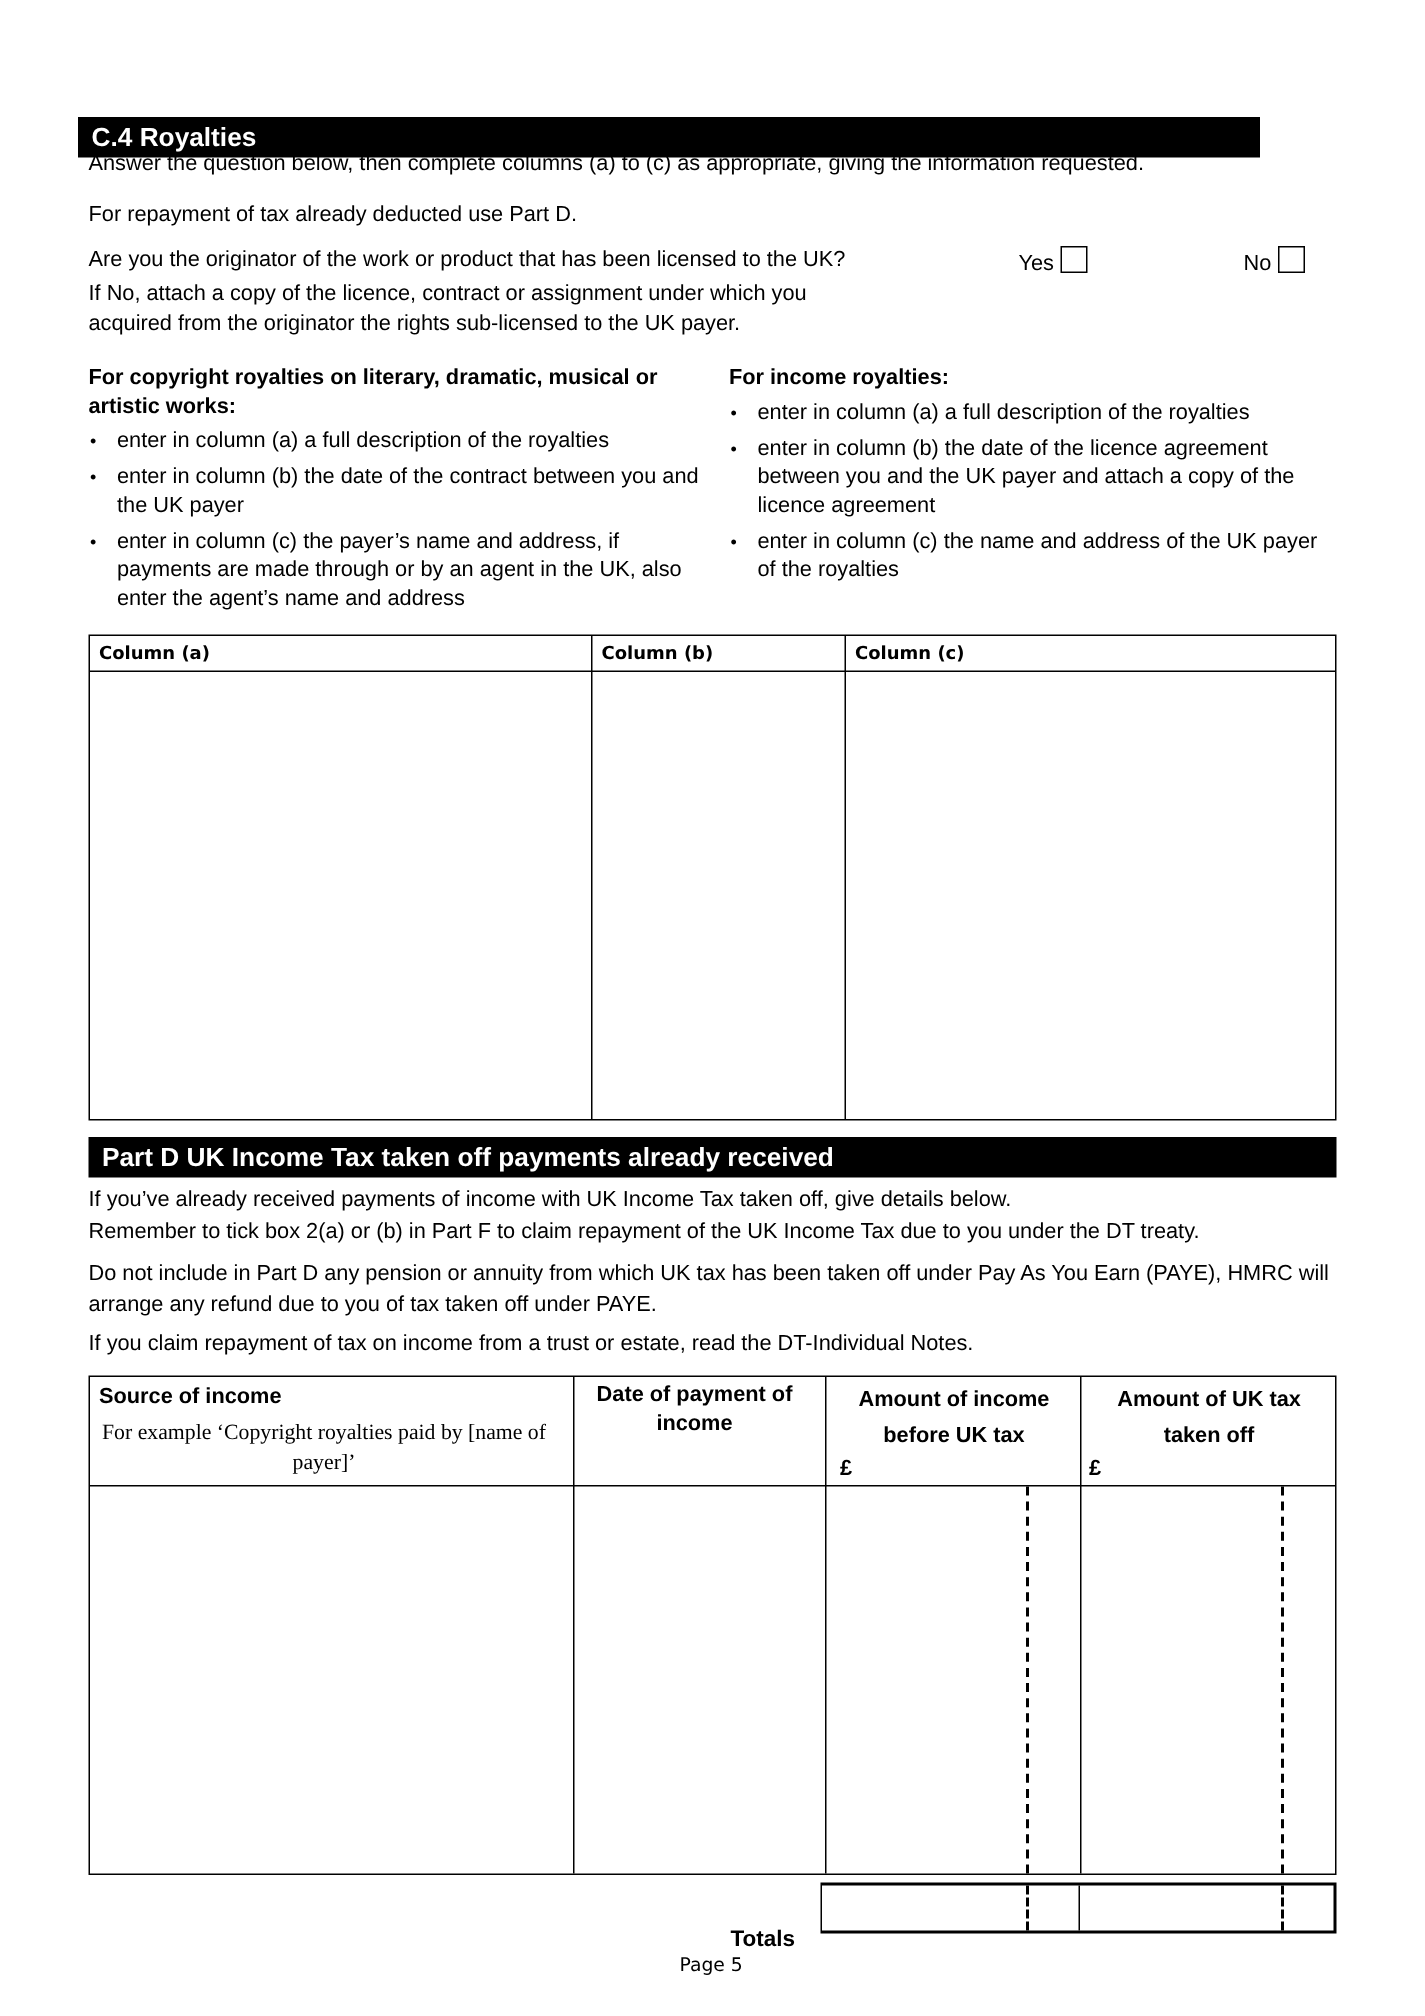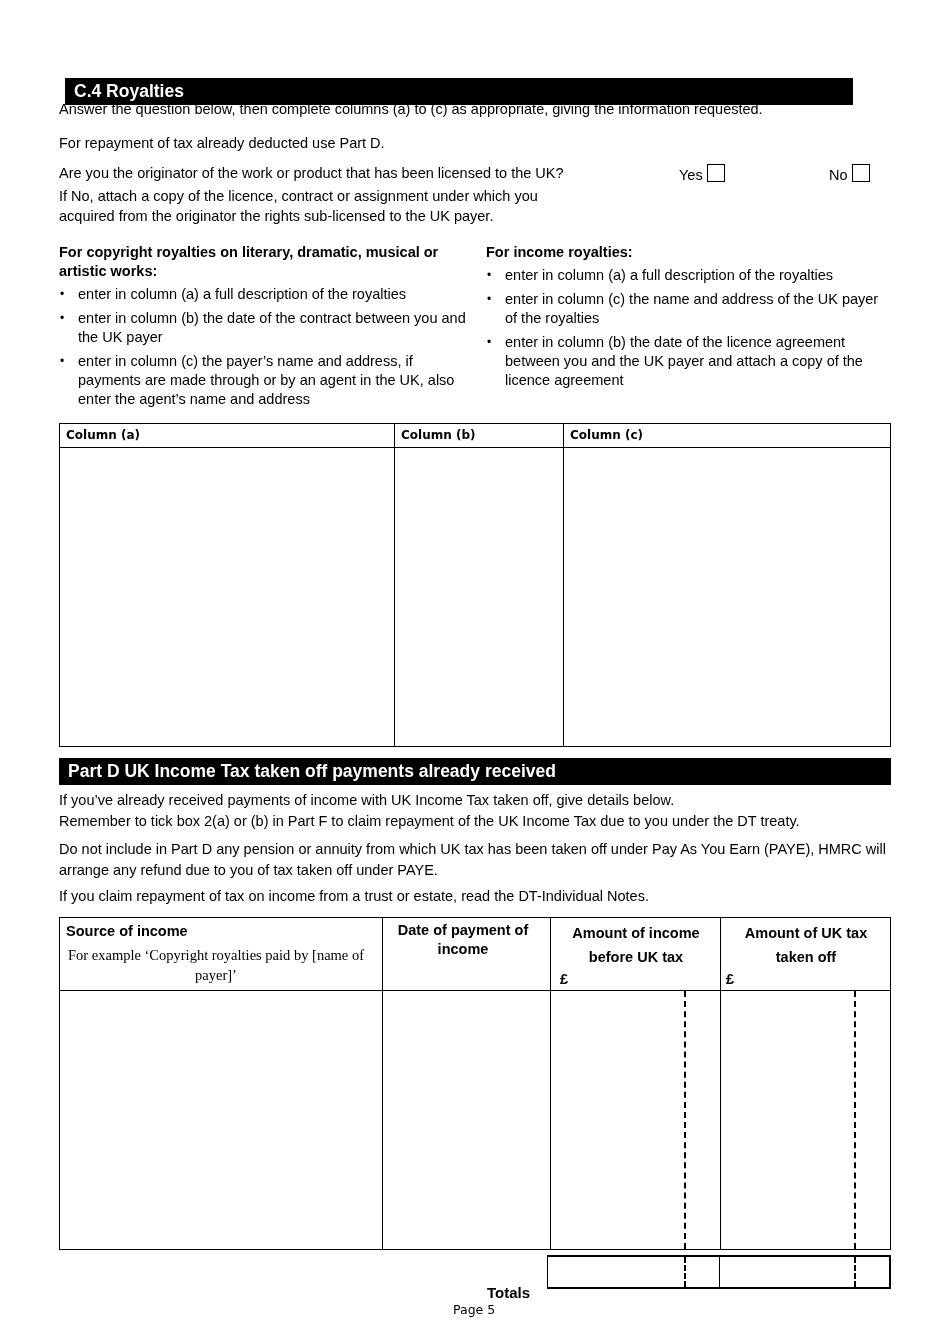--- a/index.html
+++ b/index.html
@@ -14,21 +14,21 @@
   ul.bl li::before { content: "•"; position: absolute; left: 1px; top: 0; font-size: 12px; }
   .box { border: 1px solid #000; }
   .vl { position: absolute; top: 0; bottom: 0; border-left: 1px solid #000; }
   .dl { position: absolute; border-left: 2px dashed #000; }
   .colhdr { font-family: "DejaVu Sans", sans-serif; font-weight: bold; font-size: 12px; position: absolute; top: 4px; }
   .th { font-size: 14.5px; line-height: 20px; position: absolute; }
 </style>
 </head>
 <body>
 
-<div class="abs bar" style="left:65px;top:78px;width:788px;height:27px;">C.4  Royalties</div>
+<div class="abs bar" style="left:52px;top:78px;width:788px;height:27px;">C.4  Royalties</div>
 
 <div class="abs txt" style="left:59px;top:100px;">Answer the question below, then complete columns (a) to (c) as appropriate, giving the information requested.</div>
 <div class="abs txt" style="left:59px;top:134px;">For repayment of tax already deducted use Part D.</div>
 
 <div class="abs txt" style="left:59px;top:164px;">Are you the originator of the work or product that has been licensed to the UK?</div>
 <div class="abs txt" style="left:59px;top:187px;">If No, attach a copy of the licence, contract or assignment under which you</div>
 <div class="abs txt" style="left:59px;top:207px;">acquired from the originator the rights sub-licensed to the UK payer.</div>
 
 <div class="abs txt" style="left:679px;top:164px;">
   <span>Yes</span><span class="chk"></span>
@@ -43,22 +43,22 @@
     <li>enter in column (a) a full description of the royalties</li>
     <li>enter in column (b) the date of the contract between you and the UK payer</li>
     <li>enter in column (c) the payer’s name and address, if payments are made through or by an agent in the UK, also enter the agent’s name and address</li>
   </ul>
 </div>
 
 <div class="abs" style="left:486px;top:243px;width:405px;">
   <div class="txt bold" style="margin-bottom:4px;">For income royalties:</div>
   <ul class="bl">
     <li>enter in column (a) a full description of the royalties</li>
+    <li>enter in column (b) the date of the licence agreement between you and the UK payer and attach a copy of the licence agreement</li>
     <li>enter in column (c) the name and address of the UK payer of the royalties</li>
-    <li>enter in column (b) the date of the licence agreement between you and the UK payer and attach a copy of the licence agreement</li>
   </ul>
 </div>
 
 <div class="abs box" style="left:59px;top:423px;width:832px;height:324px;">
   <div class="abs" style="left:0;right:0;top:23px;border-top:1px solid #000;"></div>
   <div class="vl" style="left:334px;"></div>
   <div class="vl" style="left:503px;"></div>
   <div class="colhdr" style="left:6px;">Column (a)</div>
   <div class="colhdr" style="left:341px;">Column (b)</div>
   <div class="colhdr" style="left:510px;">Column (c)</div>

